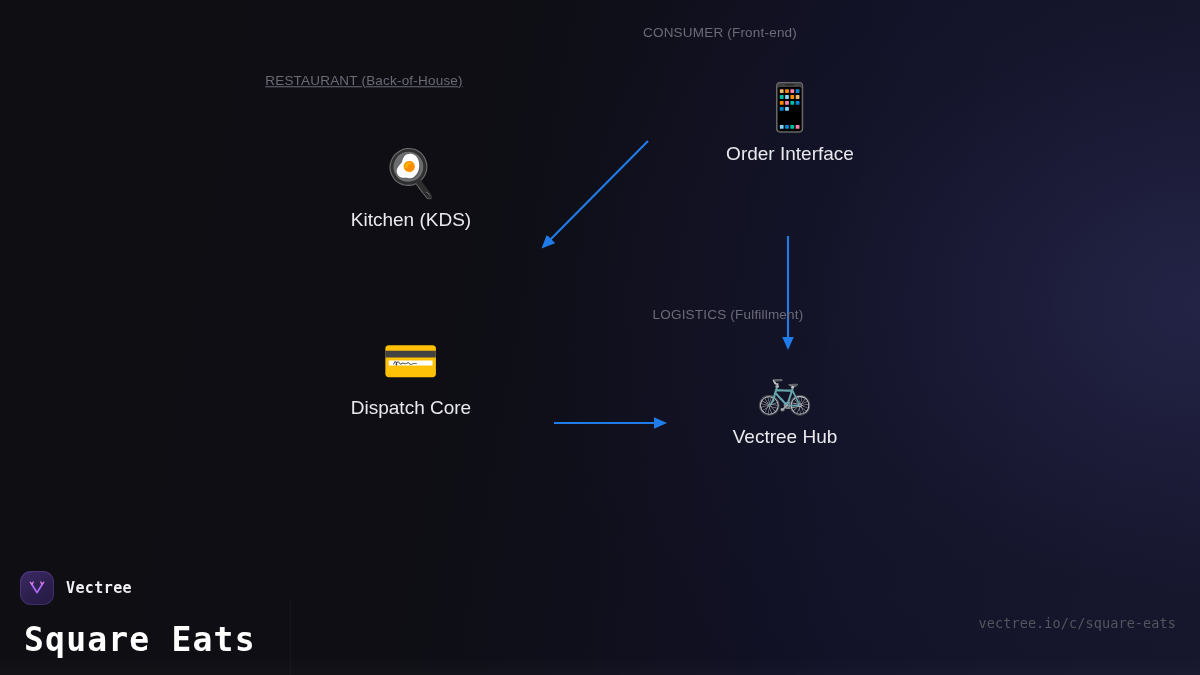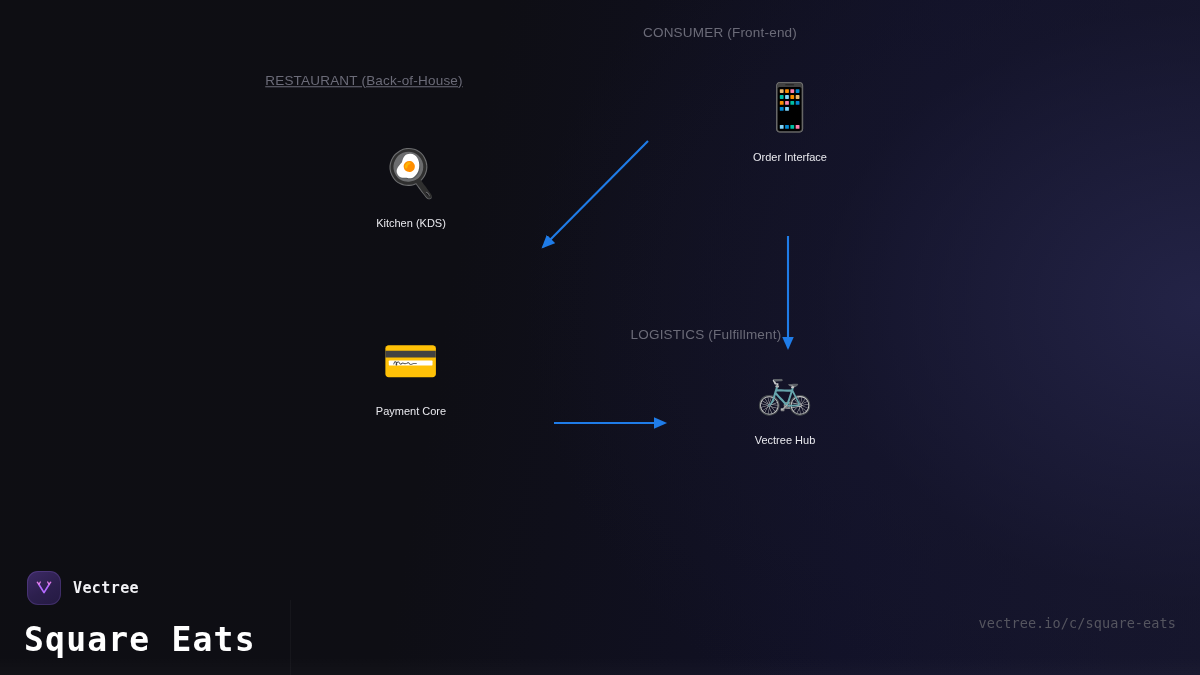--- a/index.html
+++ b/index.html
@@ -70,39 +70,39 @@
   }
   .node-icon {
     font-size: 46px;
     line-height: 54px;
     height: 56px;
     display: block;
     text-align: center;
     user-select: none;
   }
   .node-label {
-    margin-top: 15px;
+    margin-top: 8px;
     color: #e9e9ee;
-    font-size: 11px;
+    font-size: 19px;
     line-height: 1.1;
     white-space: nowrap;
     text-align: right;
   }
 
   
   #footer {
     position: absolute;
     left: 0;
     bottom: 0;
     width: 1200px;
     height: 115px;
   }
   #brand-row {
     position: absolute;
-    left: 27px;
+    left: 20px;
     top: 11px;
     display: flex;
     align-items: center;
     gap: 12px;
   }
   #logo-mark {
     width: 34px;
     height: 34px;
     border-radius: 11px;
     background: linear-gradient(150deg, #3d2a66 0%, #2c1f4d 55%, #241a42 100%);
@@ -158,34 +158,34 @@
       <g id="edge-paths" stroke="#1f7ce8" stroke-width="2.1" fill="none" marker-end="url(#arrowhead)" stroke-linecap="butt">
           <line x1="648" y1="141" x2="543" y2="247"></line>
           <line x1="788" y1="236" x2="788" y2="348"></line>
           <line x1="554" y1="423" x2="665" y2="423"></line>
         </g>
     </svg>
 
     <div id="group-layer">
         <div class="group-label" style="left: 720px; top: 33px; transform: translate(-50%, -50%);">CONSUMER (Front-end)</div>
         <div class="group-label" style="left: 364px; top: 81px; transform: translate(-50%, -50%); text-decoration: underline;">RESTAURANT (Back-of-House)</div>
-        <div class="group-label" style="left: 706px; top: 315px; transform: translate(-50%, -50%); margin-top: 20px;">LOGISTICS (Fulfillment)</div>
+        <div class="group-label" style="left: 728px; top: 315px; transform: translate(-50%, -50%);">LOGISTICS (Fulfillment)</div>
       </div>
     <div id="node-layer">
         <div class="node" style="left: 790px; top: 80px;">
           <span class="node-icon">📱</span>
           <div class="node-label">Order Interface</div>
         </div>
         <div class="node" style="left: 411px; top: 146px;">
           <span class="node-icon">🍳</span>
           <div class="node-label">Kitchen (KDS)</div>
         </div>
         <div class="node" style="left: 411px; top: 334px;">
           <span class="node-icon">💳</span>
-          <div class="node-label">Payment Core</div>
+          <div class="node-label">Dispatch Core</div>
         </div>
         <div class="node" style="left: 785px; top: 363px;">
           <span class="node-icon">🚲</span>
           <div class="node-label">Vectree Hub</div>
         </div>
       </div>
   </div>
 
   <div id="footer">
 

